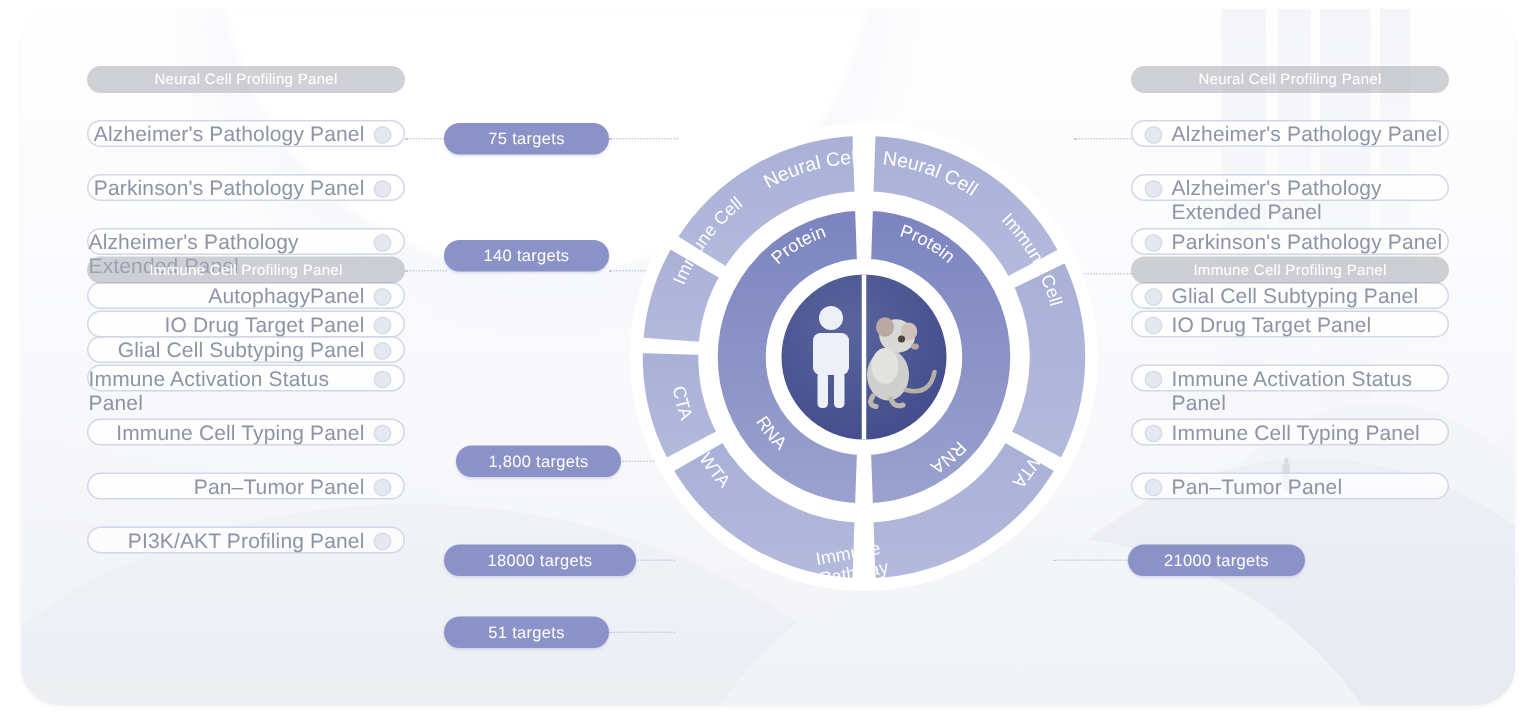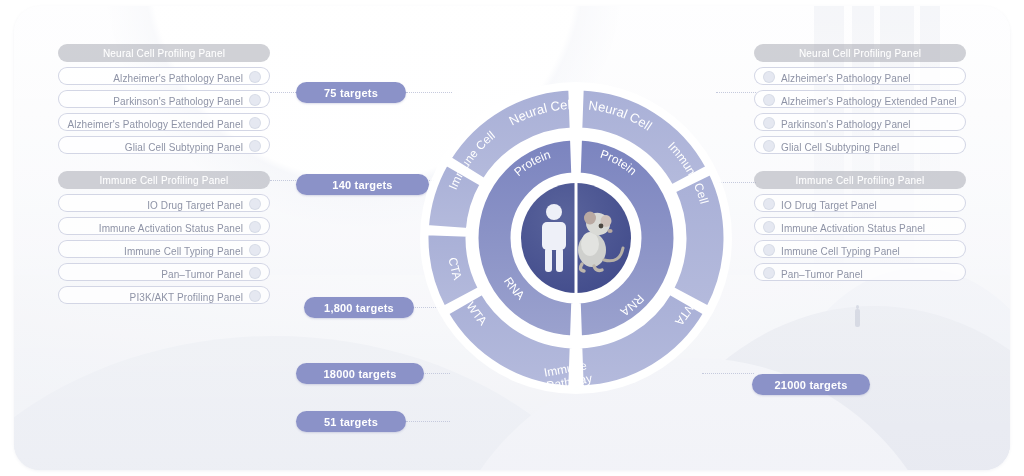--- a/index.html
+++ b/index.html
@@ -63,69 +63,68 @@
   .tiny-figure:before{
     content:"";position:absolute;left:1px;top:-4px;width:3px;height:4px;
     background:#b9bfd0;border-radius:50%;
   }
   .bg-veil{
     position:absolute;inset:0;
     background:linear-gradient(180deg,rgba(255,255,255,.55),rgba(255,255,255,.30));
   }
 
   
-  .panel-group{position:absolute;display:flex;flex-direction:column;gap:5px;}
+  .panel-group{position:absolute;display:flex;flex-direction:column;gap:18px;}
   .grp-left{left:58px;}
   .grp-right{left:754px;}
   .pg-neural-left{top:44px;}
   .pg-immune-left{top:171px;}
   .pg-neural-right{top:44px;}
   .pg-immune-right{top:171px;}
 
   .panel-head{
     position:relative;height:18px;width:212px;border-radius:9px;
     background:rgba(170,172,180,.55);
     display:flex;align-items:center;justify-content:center;
     color:#ffffff;font-size:10px;letter-spacing:.2px;
     text-shadow:0 0 1px rgba(255,255,255,.3);
   }
   .grp-right .panel-head{width:212px;}
   .panel-item{
     position:relative;height:18px;width:212px;border-radius:9px;
     background:rgba(255,255,255,.72);
     border:1px solid rgba(206,210,226,.9);
-    display:flex;align-items:flex-end;
-    color:#8e93a6;font-size:10px;letter-spacing:.1px;
+    display:flex;align-items:flex-start;
+    color:#8e93a6;font-size:14px;letter-spacing:.1px;
     box-sizing:border-box;
   }
   .grp-left .panel-item{justify-content:flex-end;padding-right:26px;}
   .grp-right .panel-item{justify-content:flex-start;padding-left:26px;}
   .bullet{
     position:absolute;top:50%;margin-top:-5px;width:10px;height:10px;
     border-radius:50%;background:rgba(228,231,240,.95);
     border:1px solid rgba(214,218,230,.9);
   }
   .grp-left .bullet{right:8px;}
   .grp-right .bullet{left:8px;}
 
   
   .pill{
     position:absolute;height:21px;border-radius:11px;
     background:#8b92c8;
     display:flex;align-items:center;justify-content:center;
     color:#ffffff;font-size:11px;letter-spacing:.2px;
     box-shadow:0 1px 2px rgba(110,116,170,.25);
-    font-weight:bold;
   }
   .pill-1{left:296px;top:82px;width:110px;}
-  .pill-2{left:296px;top:174px;width:133px;}
+  .pill-2{left:296px;top:160px;width:110px;}
   .pill-3{left:304px;top:297px;width:110px;}
   .pill-4{left:296px;top:363px;width:128px;}
   .pill-5{left:296px;top:411px;width:110px;}
-  .pill-r1{left:752px;top:374px;width:118px;}
+  .pill-r1{left:752px;top:363px;width:118px;}
 
   
   .conn{
     position:absolute;height:0;border-top:1px dotted #c3c8dc;opacity:.95;
   }
 
   
   #wheel{
     position:absolute;left:418px;top:73px;width:316px;height:330px;
   }
@@ -171,20 +170,24 @@
     <div class="panel-item">
       <span>Alzheimer's Pathology Panel</span>
       <span class="bullet"></span>
     </div>
     <div class="panel-item">
       <span>Parkinson's Pathology Panel</span>
       <span class="bullet"></span>
     </div>
     <div class="panel-item">
       <span>Alzheimer's Pathology Extended Panel</span>
+      <span class="bullet"></span>
+    </div>
+    <div class="panel-item">
+      <span>AutophagyPanel</span>
       <span class="bullet"></span>
     </div>
     <div class="panel-item">
       <span>Glial Cell Subtyping Panel</span>
       <span class="bullet"></span>
     </div>
   </div>
 
   <div class="panel-group grp-left pg-immune-left">
     <div class="panel-head">Immune Cell Profiling Panel</div>

